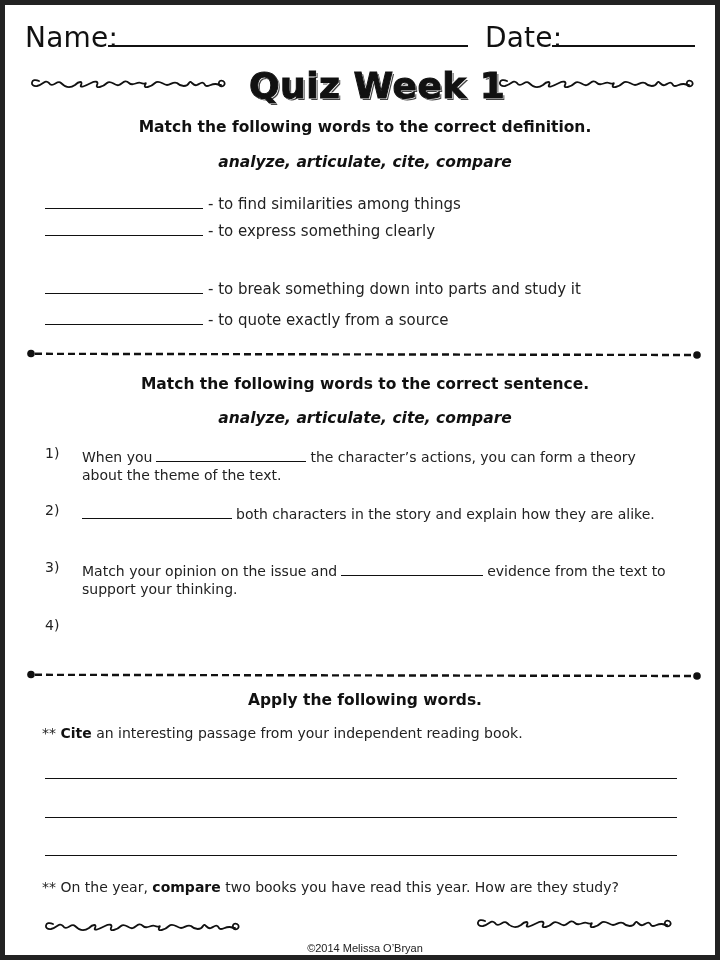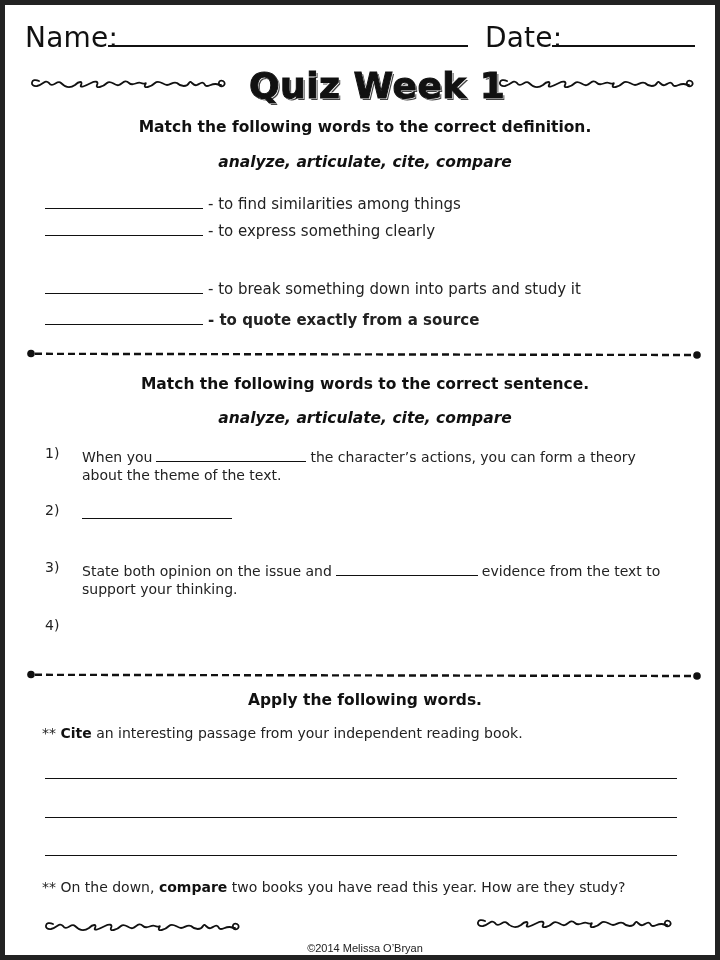--- a/index.html
+++ b/index.html
@@ -71,21 +71,21 @@
     <span>- to find similarities among things</span>
   </div>
   <div class="abs def-row" style="top:215px;">
     <span class="blank"></span>
     <span>- to express something clearly</span>
   </div>
   <div class="abs def-row" style="top:273px;">
     <span class="blank"></span>
     <span>- to break something down into parts and study it</span>
   </div>
-  <div class="abs def-row" style="top:304px;font-weight:bold;">
+  <div class="abs def-row" style="top:304px;">
     <span class="blank"></span>
     <span>- to quote exactly from a source</span>
   </div>
 
   <svg class="abs divider" style="top:344px;" viewBox="0 0 674 10" preserveAspectRatio="none">
     <circle cx="4" cy="4.5" r="3.8" fill="#111"></circle>
     <line x1="8" y1="4.8" x2="666" y2="6" stroke="#111" stroke-width="2.4" stroke-dasharray="7,4"></line>
     <circle cx="670" cy="6" r="3.8" fill="#111"></circle>
   </svg>
 
@@ -95,28 +95,28 @@
   <div class="abs q-item" style="top:439px; height:38px;">
     <span class="q-num">1)</span>
     <div class="q-text">
       <span>When you</span><span class="blank"></span><span>the character’s actions, you can form a theory about the theme of the text.</span>
     </div>
   </div>
 
   <div class="abs q-item" style="top:496px; height:38px;">
     <span class="q-num">2)</span>
     <div class="q-text">
-      <span class="blank" style="margin-left:0;"></span>
+      <span class="blank" style="margin-left:0;"></span><span>both characters in the story and explain how they are alike.</span>
     </div>
   </div>
 
   <div class="abs q-item" style="top:553px; height:38px;">
     <span class="q-num">3)</span>
     <div class="q-text">
-      <span>State both opinion on the issue and</span><span class="blank" style="width:142px;"></span><span>evidence from the text to support your thinking.</span>
+      <span>Match your opinion on the issue and</span><span class="blank" style="width:142px;"></span><span>evidence from the text to support your thinking.</span>
     </div>
   </div>
 
   <div class="abs q-item" style="top:611px; height:38px;">
     <span class="q-num">4)</span>
   </div>
 
   <svg class="abs divider" style="top:665px;" viewBox="0 0 674 10" preserveAspectRatio="none">
     <circle cx="4" cy="4.5" r="3.8" fill="#111"></circle>
     <line x1="8" y1="4.8" x2="666" y2="6" stroke="#111" stroke-width="2.4" stroke-dasharray="7,4"></line>
@@ -129,21 +129,21 @@
     <span>**</span>
     <b>Cite</b>
     <span>an interesting passage from your independent reading book.</span>
   </div>
 
   <div class="abs answer-line" style="top:773px;"></div>
   <div class="abs answer-line" style="top:812px;"></div>
   <div class="abs answer-line" style="top:850px;"></div>
 
   <div class="abs apply-text" style="left:37px; top:874px;">
-    <span>** On the down,</span>
+    <span>** On the year,</span>
     <b>compare</b>
     <span>two books you have read this year.  How are they study?</span>
   </div>
 
   <svg class="abs" style="left:36px; top:909px;" width="205" height="24" viewBox="0 0 205 24">
     <path d="M12,10 C4,6 2,16 10,15 C16,14 18,8 22,12 C26,18 30,8 34,12 C38,16 42,18 48,14 C52,10 56,10 54,14 C52,18 60,14 64,12 C68,10 72,10 70,14 C68,18 76,16 80,12 C84,8 88,16 92,14 C96,12 98,8 102,12 C106,16 110,10 114,12 C118,14 120,10 118,14 C116,18 124,16 128,12 C132,8 136,14 140,14 C144,14 146,10 150,12 C154,16 160,16 162,12 C164,8 166,16 170,14 C174,12 176,10 178,14 C180,18 186,10 192,14 C196,18 200,12 196,10 C192,8 190,14 194,14" fill="none" stroke="#111" stroke-width="1.8" stroke-linecap="round"></path>
   </svg>
   <svg class="abs" style="left:468px; top:906px;" width="205" height="24" viewBox="0 0 205 24">
     <path d="M12,10 C4,6 2,16 10,15 C16,14 18,8 22,12 C26,18 30,8 34,12 C38,16 42,18 48,14 C52,10 56,10 54,14 C52,18 60,14 64,12 C68,10 72,10 70,14 C68,18 76,16 80,12 C84,8 88,16 92,14 C96,12 98,8 102,12 C106,16 110,10 114,12 C118,14 120,10 118,14 C116,18 124,16 128,12 C132,8 136,14 140,14 C144,14 146,10 150,12 C154,16 160,16 162,12 C164,8 166,16 170,14 C174,12 176,10 178,14 C180,18 186,10 192,14 C196,18 200,12 196,10 C192,8 190,14 194,14" fill="none" stroke="#111" stroke-width="1.8" stroke-linecap="round"></path>
   </svg>

